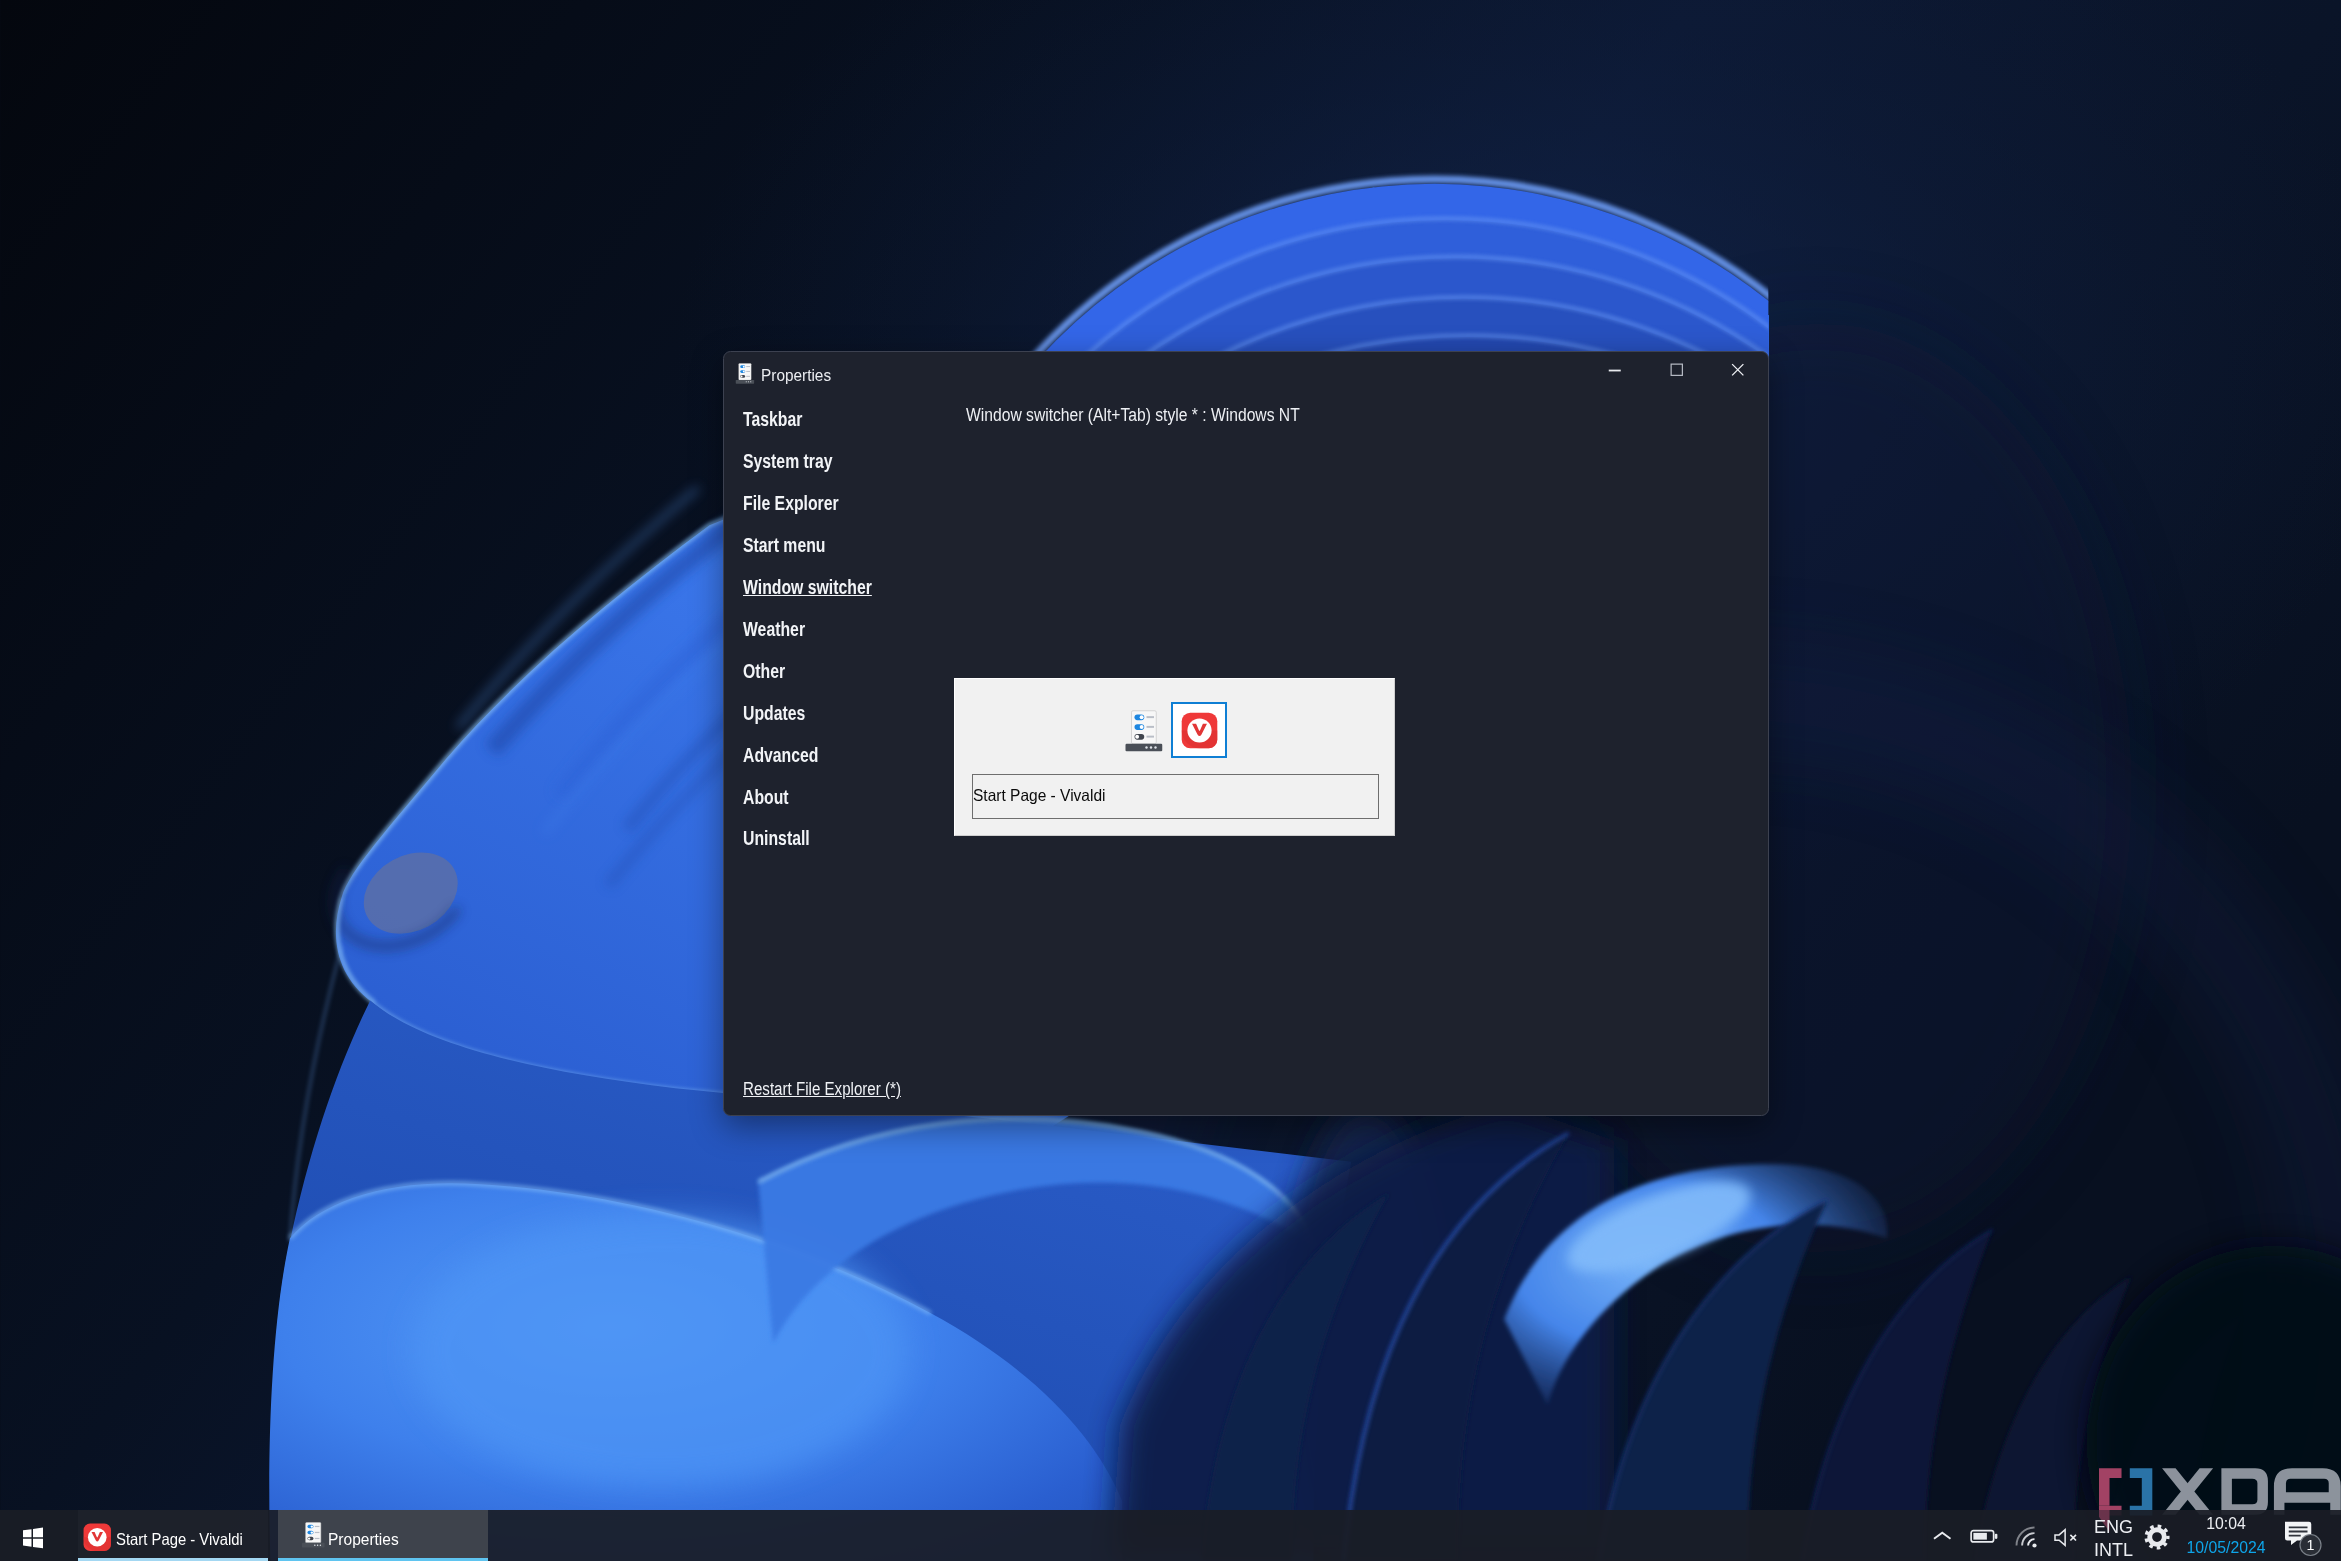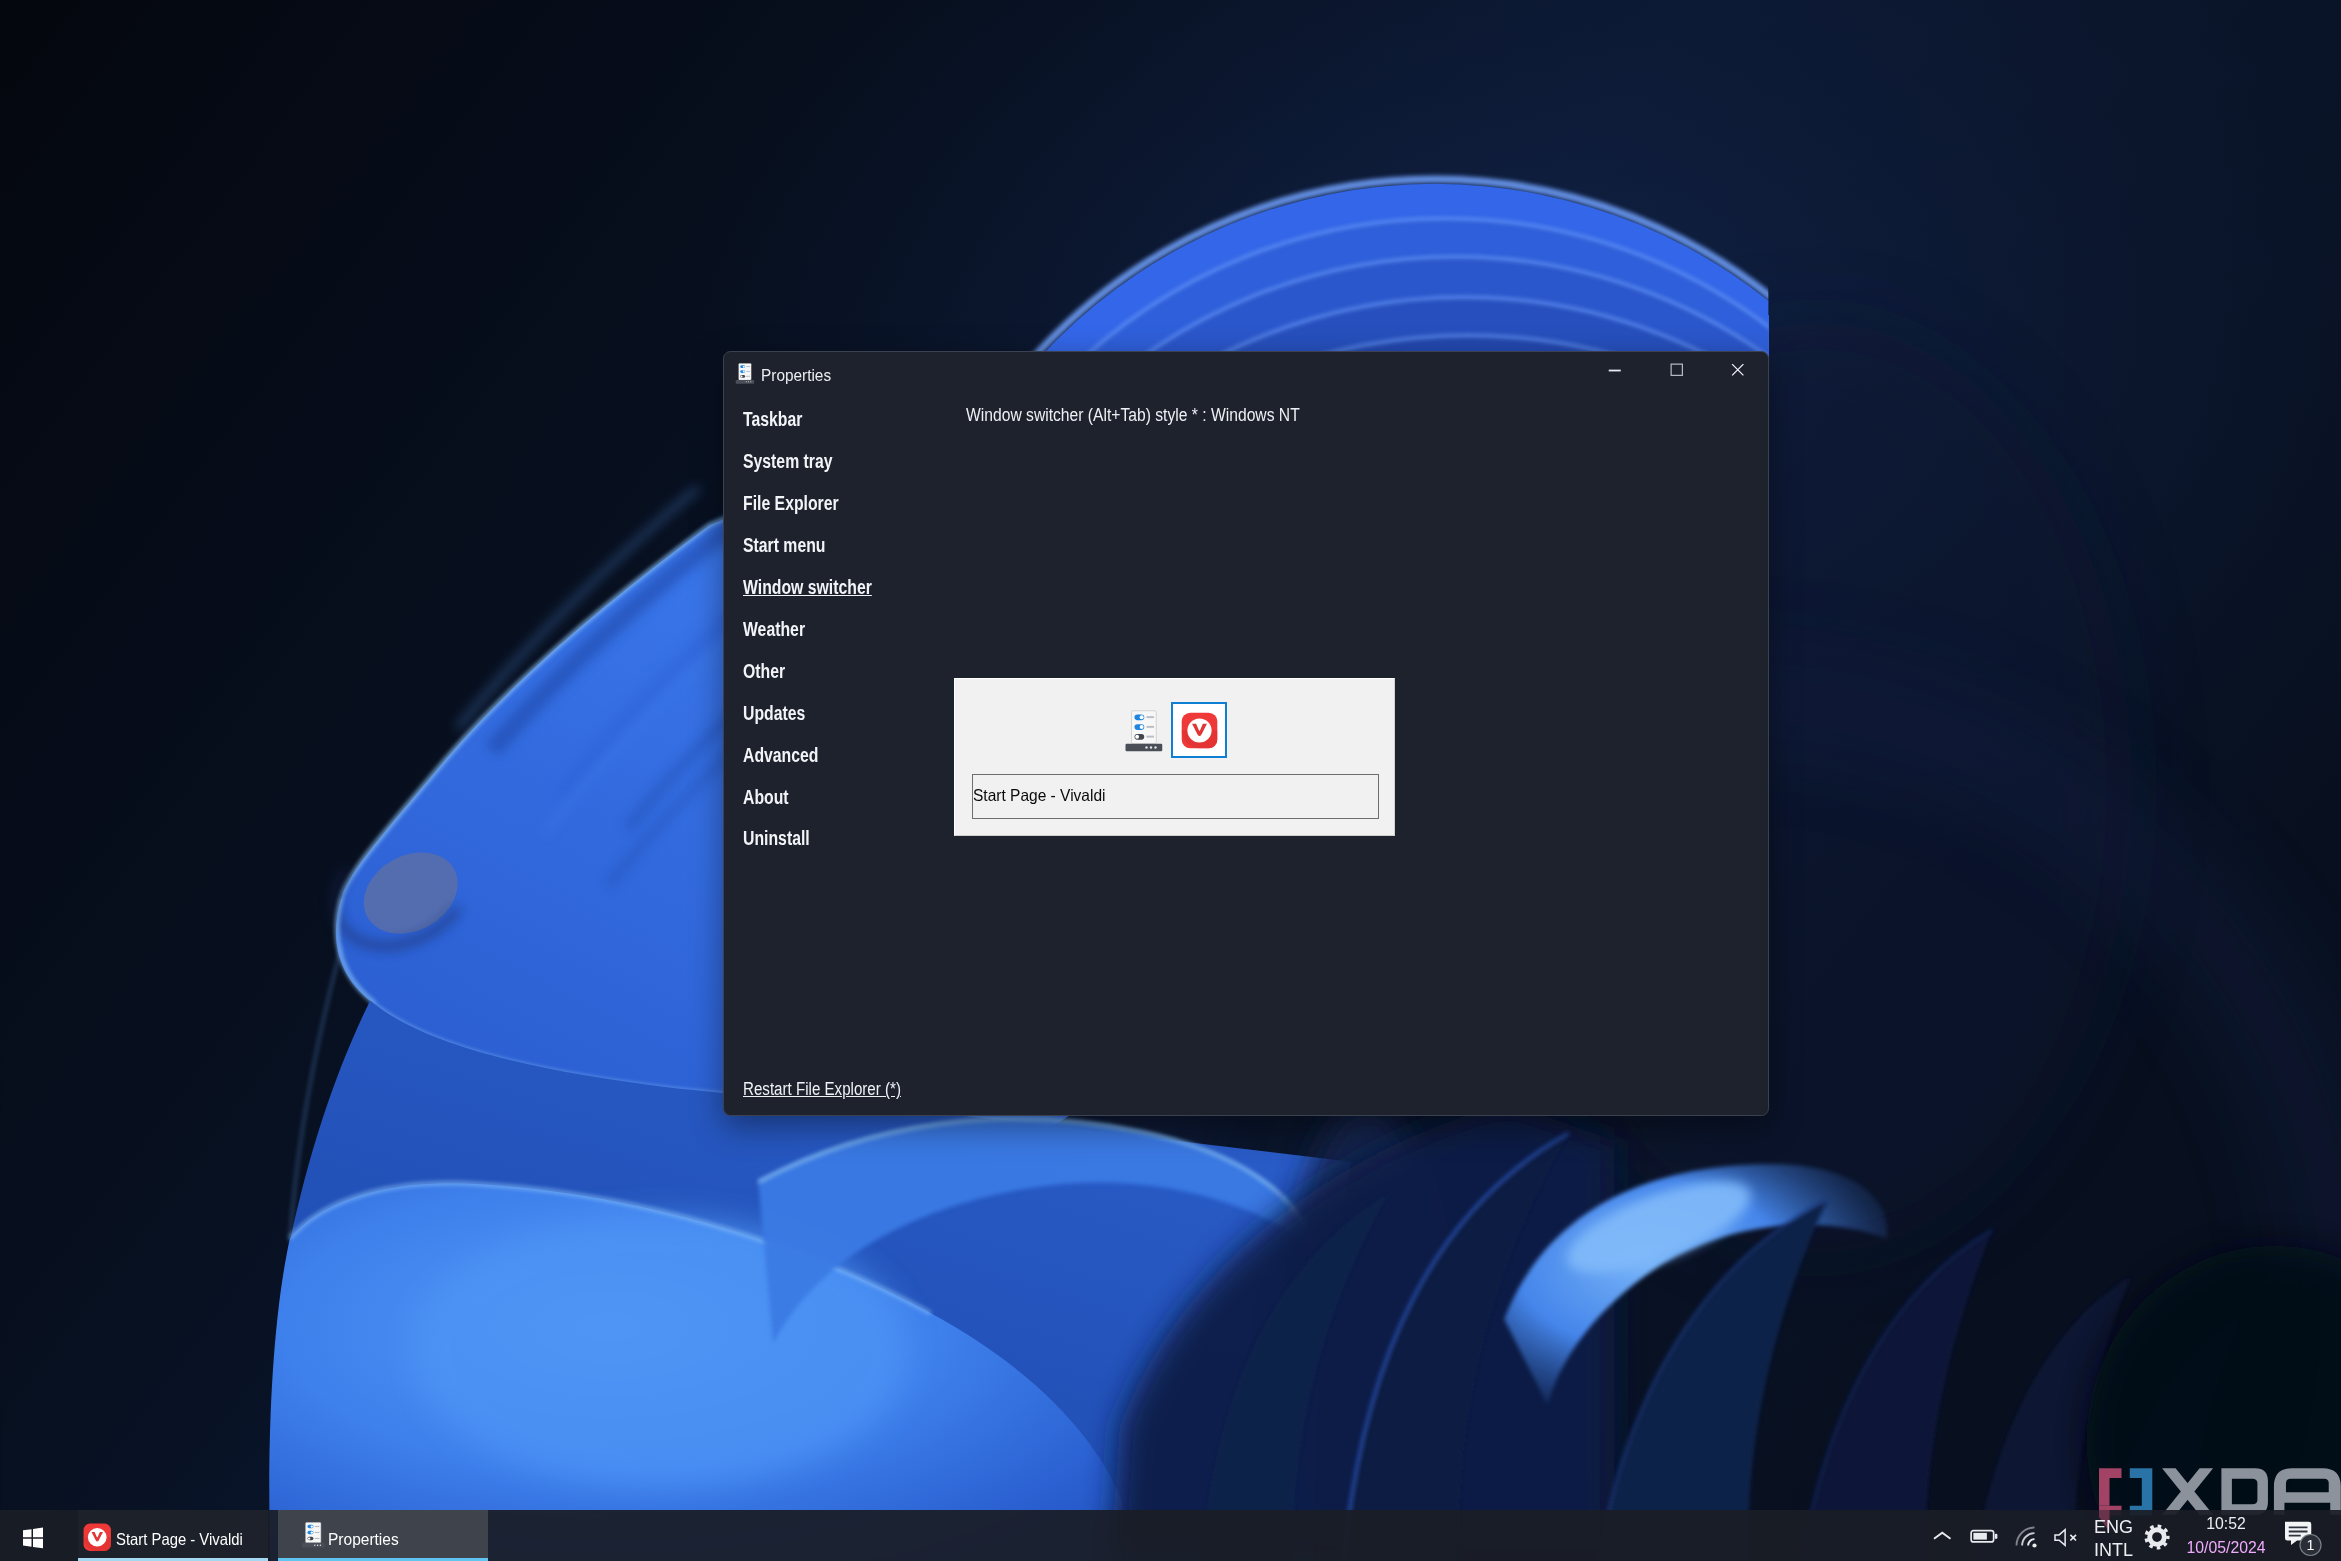--- a/index.html
+++ b/index.html
@@ -318,22 +318,22 @@
       </svg>
 <svg class="tray" style="left:2052px;top:16.5px" width="28.5" height="21" viewBox="0 0 38 28">
         <path d="M4 10.5 L9.5 10.5 L17.5 3.5 L17.5 24.5 L9.5 17.5 L4 17.5 Z" fill="none" stroke="#e8eaee" stroke-width="2"></path>
         <path d="M24.5 10.5 L32 18 M32 10.5 L24.5 18" stroke="#e8eaee" stroke-width="2.2"></path>
       </svg>
 <div class="tray" style="left:2094px;top:6px;font-size:18px;line-height:22.5px;color:#eceef2;">ENG<br>INTL</div>
 <svg class="tray" style="left:2142px;top:12px" width="30" height="30" viewBox="0 0 40 40">
         <circle cx="20" cy="20" r="9.75" fill="none" stroke="#e8eaee" stroke-width="6.5"></circle>
         <circle cx="20" cy="20" r="14.5" fill="none" stroke="#e8eaee" stroke-width="4.5" stroke-dasharray="4.8 5.3" stroke-dashoffset="2"></circle>
       </svg>
-<div class="tray" style="left:2181px;top:5.3px;width:90px;text-align:center;font-size:15.8px;color:#eceef2;">10:52</div>
-<div class="tray" style="left:2181px;top:29px;width:90px;text-align:center;font-size:15.8px;color:#f0abfc;">10/05/2024</div>
+<div class="tray" style="left:2181px;top:5.3px;width:90px;text-align:center;font-size:15.8px;color:#eceef2;">10:04</div>
+<div class="tray" style="left:2181px;top:29px;width:90px;text-align:center;font-size:15.8px;color:#0ea5e9;">10/05/2024</div>
 <svg class="tray" style="left:2282px;top:9.8px" width="42" height="38" viewBox="0 0 56 50">
         <path d="M4 2 H36 a3 3 0 0 1 3 3 V24 a3 3 0 0 1 -3 3 H20 L12 33 L12 27 H7 a3 3 0 0 1 -3 -3 Z" fill="#f2f4f6"></path>
         <g stroke="#30343c" stroke-width="2.6">
           <path d="M9 9.5 H34 M9 15 H34 M9 20.5 H25"></path>
         </g>
         <circle cx="38" cy="33" r="14" fill="#2a2e36" stroke="#7a8088" stroke-width="1.6"></circle>
         <text x="38" y="40" text-anchor="middle" font-family="Liberation Sans" font-size="19" fill="#fff">1</text>
       </svg>
 </div>
 </div>

